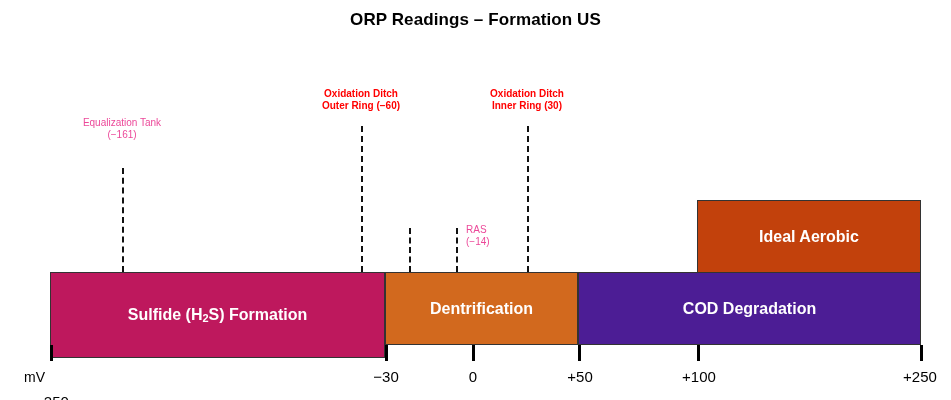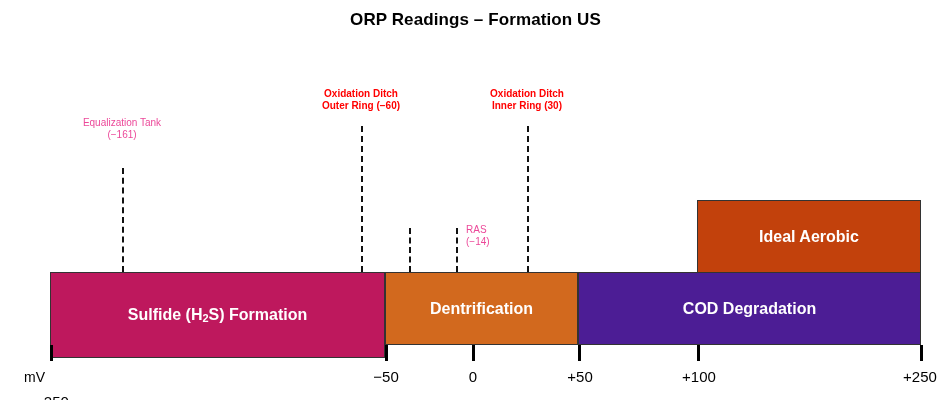--- a/index.html
+++ b/index.html
@@ -160,21 +160,21 @@
     </div>
 
     <div class="tick" style="left:50px;  top:345px;"></div>
     <div class="tick" style="left:385px; top:345px;"></div>
     <div class="tick" style="left:472px; top:345px;"></div>
     <div class="tick" style="left:578px; top:345px;"></div>
     <div class="tick" style="left:697px; top:345px;"></div>
     <div class="tick" style="left:920px; top:345px;"></div>
 
     <div class="tick-label" style="left:52px;  top:368px;margin-top:25px;">−250</div>
-    <div class="tick-label" style="left:386px; top:368px;">−50</div>
+    <div class="tick-label" style="left:386px; top:368px;">−30</div>
     <div class="tick-label" style="left:473px; top:368px;">0</div>
     <div class="tick-label" style="left:580px; top:368px;">+50</div>
     <div class="tick-label" style="left:699px; top:368px;">+100</div>
     <div class="tick-label" style="left:920px; top:368px;">+250</div>
 
     <div id="axis-unit" style="left:8px; top:369px;margin-left:16px;">mV</div>
 
   </div>
 </div>
 

